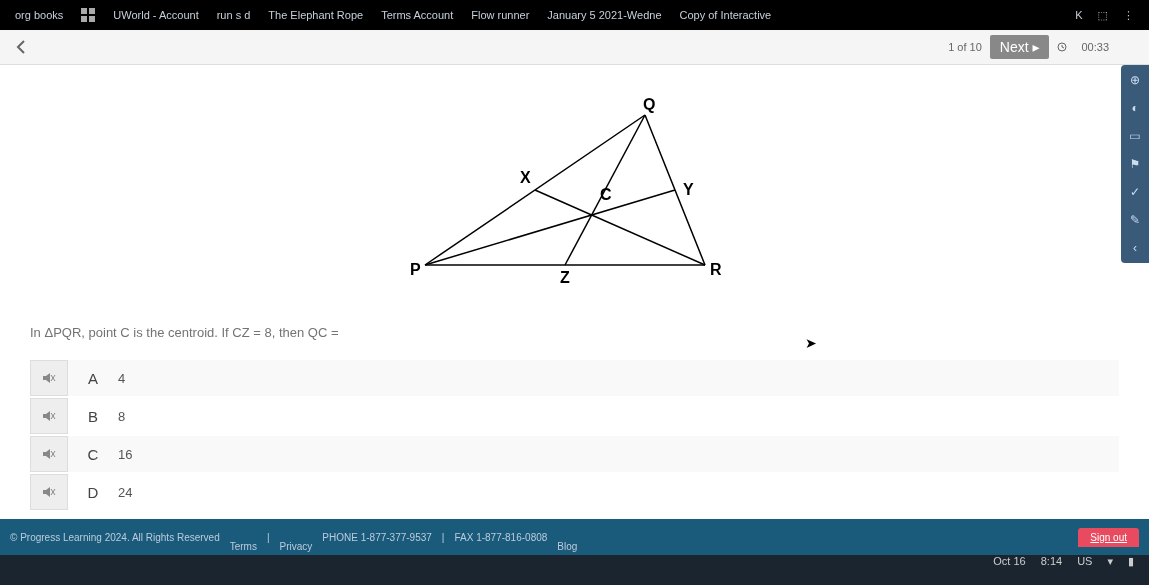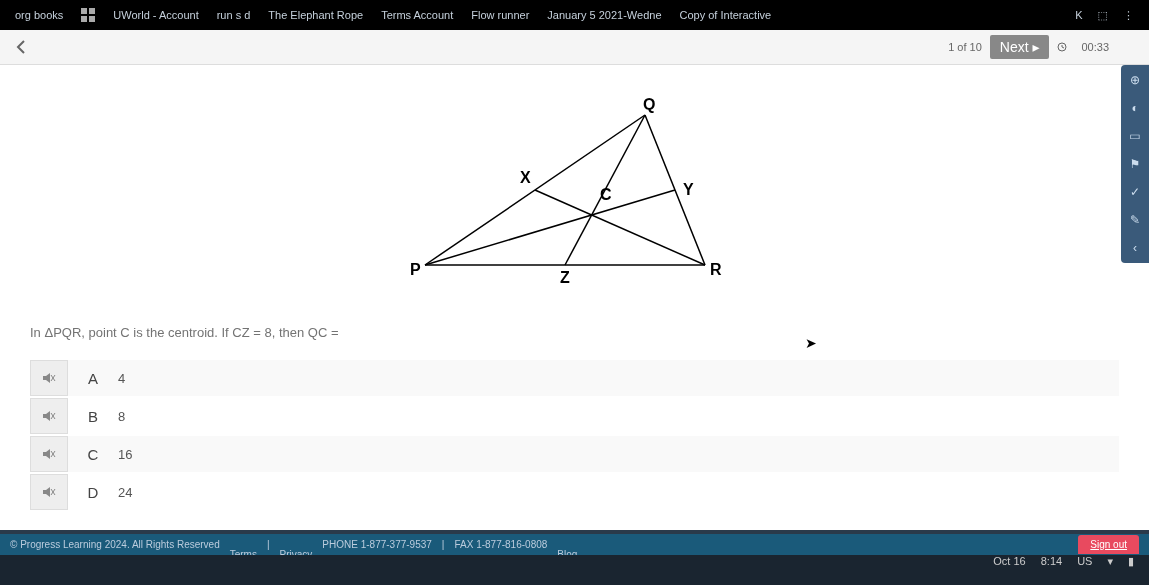--- a/index.html
+++ b/index.html
@@ -29,21 +29,21 @@
 .answers { display: flex; flex-direction: column; gap: 2px; }
 .answer-row { display: flex; align-items: center; height: 36px; background: #f9f9f9; }
 .answer-row:nth-child(even) { background: #fff; }
 .mute-btn { width: 38px; height: 36px; background: #eee; border: 1px solid #ddd; display: flex; align-items: center; justify-content: center; cursor: pointer; margin-right: 10px; color: #777; }
 .answer-letter { width: 30px; font-size: 15px; text-align: center; color: #444; }
 .answer-value { font-size: 13px; color: #555; padding-left: 10px; }
 
 .side-toolbar { position: absolute; right: 0; top: 65px; width: 28px; background: #3a5a7a; display: flex; flex-direction: column; padding: 5px 0; gap: 8px; align-items: center; border-radius: 4px 0 0 4px; }
 .side-toolbar .tool { width: 20px; height: 20px; color: #cde; cursor: pointer; display: flex; align-items: center; justify-content: center; font-size: 12px; }
 
-.footer { position: absolute; bottom: 30px; left: 0; right: 0; height: 21px; background: #1a5a7a; color: #bcd; font-size: 10px; display: flex; align-items: center; padding: 0 10px; gap: 10px; }
+.footer { position: absolute; bottom: 30px; left: 0; right: 0; height: 36px; background: #1a5a7a; color: #bcd; font-size: 10px; display: flex; align-items: center; padding: 0 10px; gap: 10px; }
 .footer .link { cursor: pointer; margin-top: 19px; }
 .footer .signout { margin-left: auto; background: #e84a5f; color: #fff; padding: 4px 12px; cursor: pointer; border-radius: 3px 3px 0 0; text-decoration: underline; }
 
 .taskbar { position: absolute; bottom: 0; left: 0; right: 0; height: 30px; background: #1a2530; display: flex; align-items: flex-start; justify-content: flex-end; padding: 0 15px; gap: 15px; color: #ccc; font-size: 11px; }
 
 .cursor { position: absolute; left: 805px; top: 270px; font-size: 14px; color: #000; pointer-events: none; }
 </style>
 </head>
 <body>
 

